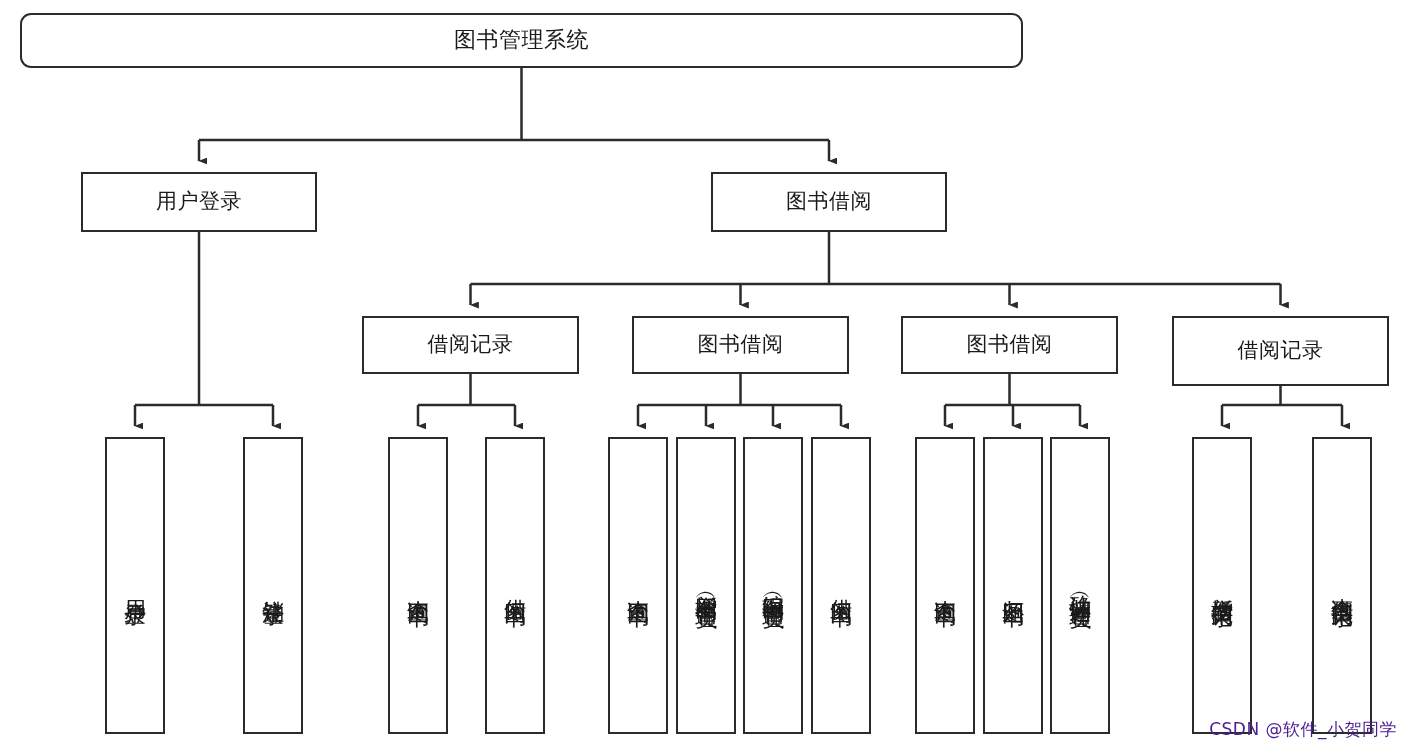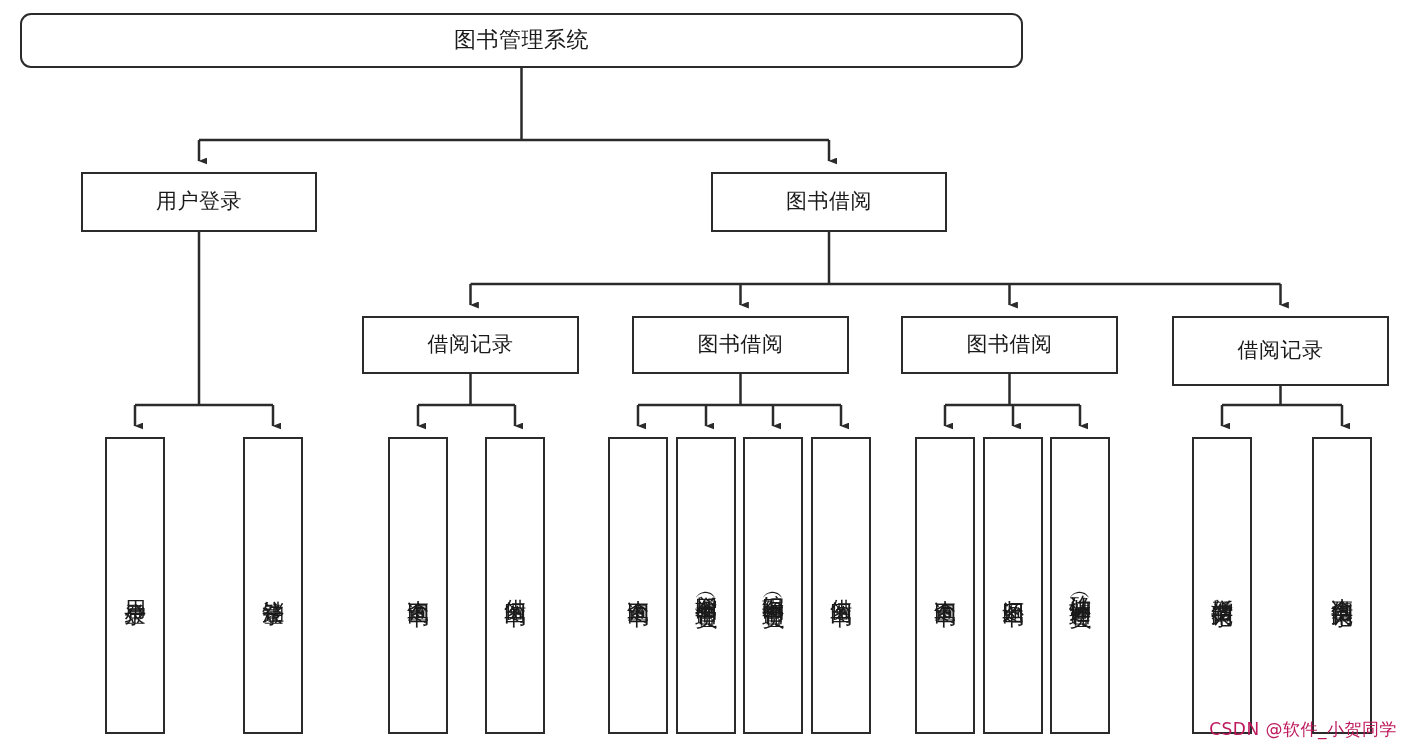--- a/index.html
+++ b/index.html
@@ -62,21 +62,21 @@
     font-size: 22px;
     line-height: 1.38;
     letter-spacing: 2px;
     white-space: nowrap;
   }
   #watermark {
     position: absolute;
     right: 8px;
     bottom: 6px;
     font-size: 17px;
-    color: #be185d;
+    color: #4c1d95;
     letter-spacing: 0.5px;
     white-space: nowrap;
     user-select: none;
   }
 </style>
 </head>
 <body>
 
 <div id="diagram-root">
 

